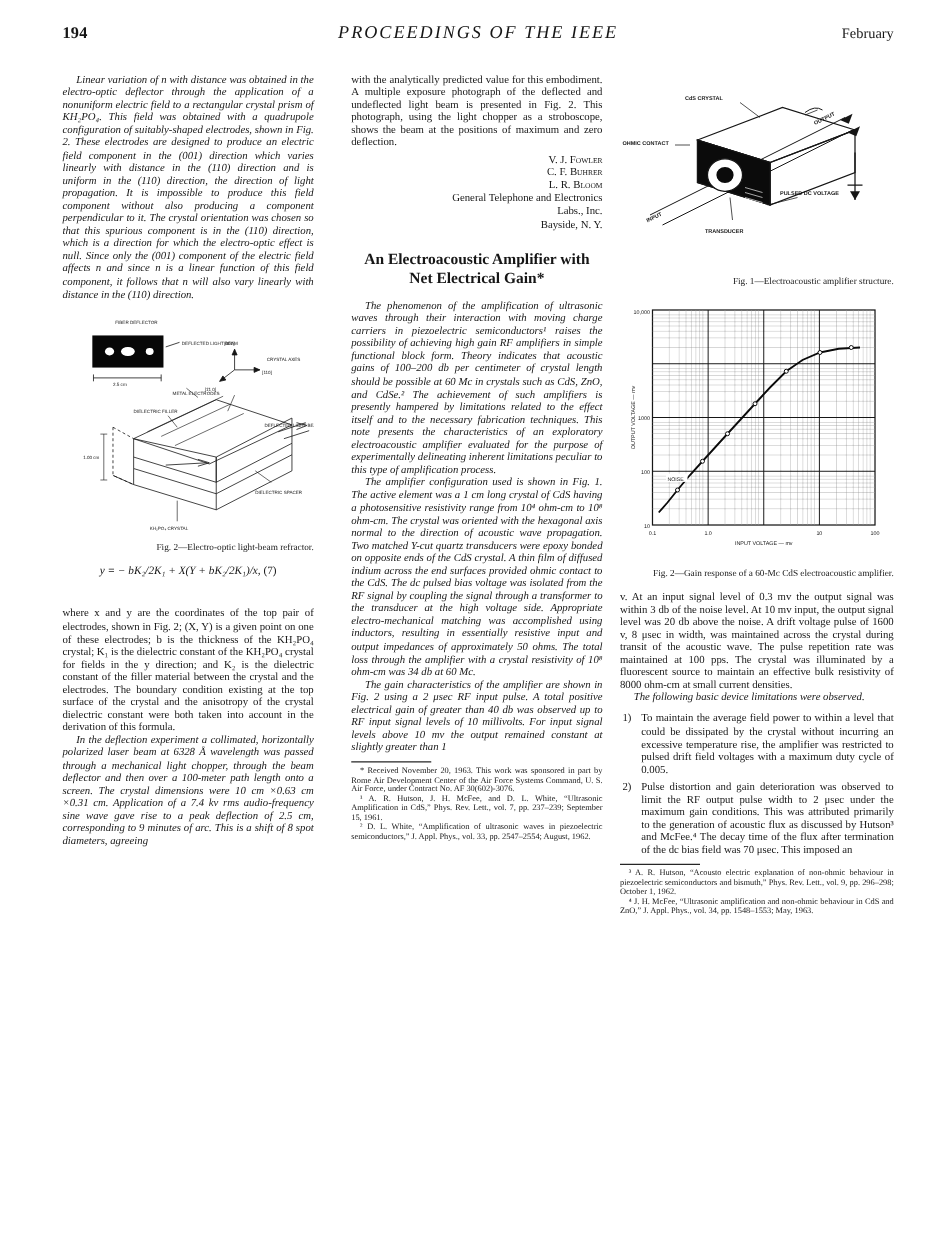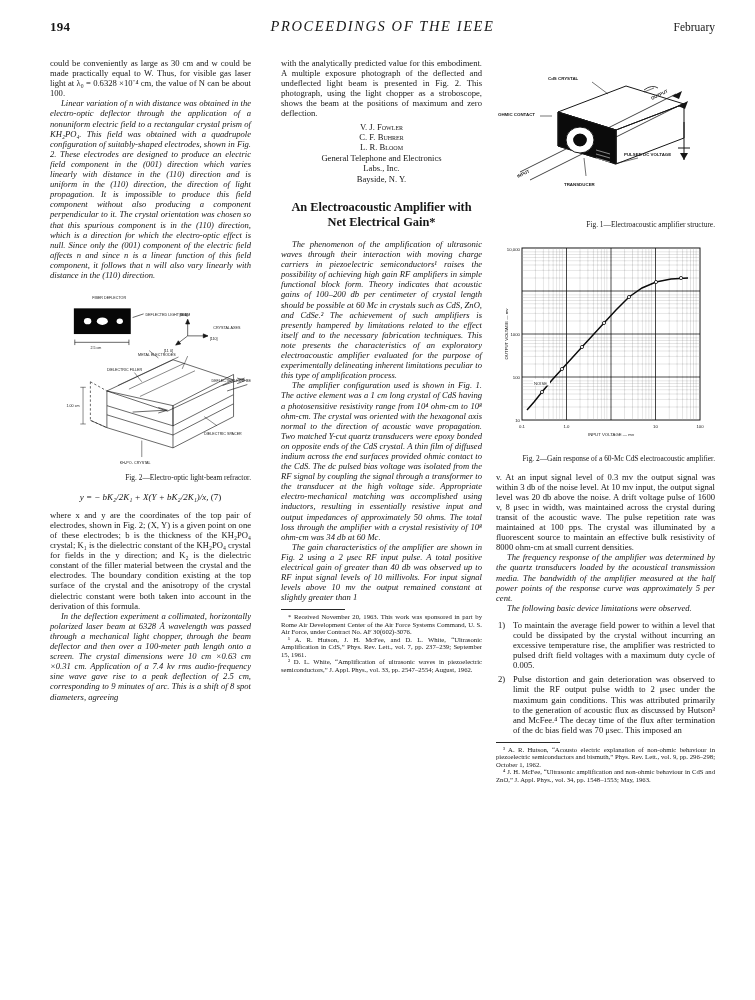--- a/index.html
+++ b/index.html
@@ -74,41 +74,41 @@
     text-align: justify;
     text-justify: inter-word;
     hyphens: none;
     font-family: "Liberation Serif", serif;
   }
   p.indent { text-indent: 11px; font-style: italic; }
   p.noindent { text-indent: 0; }
 
   .sig-block {
     margin-top: 3px;
-    text-align: center;
+    text-align: right;
     font-size: 8.6px;
     line-height: 10.4px;
     font-variant: small-caps;
   }
   .sig-block .plain { font-variant: normal; }
 
   .art-title {
     font-weight: bold;
     font-size: 12.4px;
     line-height: 15px;
     margin: 16px 0 9px 0;
     text-align: center;
     font-family: "Liberation Serif", serif;
   }
 
   .equation {
     text-align: center;
     font-style: italic;
     font-size: 9px;
-    margin: 9px 0 8px 0;
+    margin: 9px 0 24px 0;
     font-family: "Liberation Serif", serif;
   }
   .equation .eqnum { font-style: normal; }
 
   .caption {
     font-size: 7.4px;
     line-height: 8.8px;
     text-align: right;
     margin: 5px 0 8px 0;
     font-family: "Liberation Serif", serif;
@@ -162,21 +162,20 @@
   <div class="running-head">
     <div class="folio">194</div>
     <div class="journal-title">PROCEEDINGS OF THE IEEE</div>
     <div class="issue-month">February</div>
   </div>
 
   <div class="columns">
 
     <div class="col left">
 
-      <p class="noindent">could be conveniently as large as 30 cm and w could be made practically equal to W. Thus, for visible gas laser light at λ₀ = 0.6328 ×10⁻⁴ cm, the value of N can be about 100.</p>
       <p class="indent">Linear variation of n with distance was obtained in the electro-optic deflector through the application of a nonuniform electric field to a rectangular crystal prism of KH₂PO₄. This field was obtained with a quadrupole configuration of suitably-shaped electrodes, shown in Fig. 2. These electrodes are designed to produce an electric field component in the (001) direction which varies linearly with distance in the (110) direction and is uniform in the (110) direction, the direction of light propagation. It is impossible to produce this field component without also producing a component perpendicular to it. The crystal orientation was chosen so that this spurious component is in the (110) direction, which is a direction for which the electro-optic effect is null. Since only the (001) component of the electric field affects n and since n is a linear function of this field component, it follows that n will also vary linearly with distance in the (110) direction.</p>
 
       <div class="figure">
         <svg class="fig-svg" viewBox="0 0 219 195">
           <g fill="none" stroke="#1b1b1b" stroke-width="0.7">
 
             <rect x="26" y="20" width="62" height="28" fill="#0d0d0d" stroke="none"></rect>
             <ellipse cx="41" cy="34" rx="4" ry="3.4" fill="#ffffff" stroke="none"></ellipse>
             <ellipse cx="57" cy="34" rx="6" ry="4" fill="#ffffff" stroke="none"></ellipse>
             <ellipse cx="76" cy="34" rx="3.4" ry="3" fill="#ffffff" stroke="none"></ellipse>
@@ -380,21 +379,20 @@
             <text x="204" y="188">100</text>
           </g>
 
           <text x="115" y="196" font-family="Liberation Sans, sans-serif" font-size="4.3" fill="#1b1b1b" text-anchor="middle">INPUT VOLTAGE — mv</text>
           <text x="12" y="94" font-family="Liberation Sans, sans-serif" font-size="4.3" fill="#1b1b1b" text-anchor="middle" transform="rotate(-90 12 94)">OUTPUT VOLTAGE — mv</text>
         </svg>
         <div class="caption">Fig. 2—Gain response of a 60-Mc CdS electroacoustic amplifier.</div>
       </div>
 
       <p class="noindent">v. At an input signal level of 0.3 mv the output signal was within 3 db of the noise level. At 10 mv input, the output signal level was 20 db above the noise. A drift voltage pulse of 1600 v, 8 μsec in width, was maintained across the crystal during transit of the acoustic wave. The pulse repetition rate was maintained at 100 pps. The crystal was illuminated by a fluorescent source to maintain an effective bulk resistivity of 8000 ohm-cm at small current densities.</p>
-      <p class="indent">The frequency response of the amplifier was determined by the quartz transducers loaded by the acoustical transmission media. The bandwidth of the amplifier measured at the half power points of the response curve was approximately 5 per cent.</p>
       <p class="indent">The following basic device limitations were observed.</p>
 
       <ul class="numlist">
         <li>
           <span class="marker">1)</span>
           <span>To maintain the average field power to within a level that could be dissipated by the crystal without incurring an excessive temperature rise, the amplifier was restricted to pulsed drift field voltages with a maximum duty cycle of 0.005.</span>
         </li>
         <li>
           <span class="marker">2)</span>
           <span>Pulse distortion and gain deterioration was observed to limit the RF output pulse width to 2 μsec under the maximum gain conditions. This was attributed primarily to the generation of acoustic flux as discussed by Hutson³ and McFee.⁴ The decay time of the flux after termination of the dc bias field was 70 μsec. This imposed an</span>

